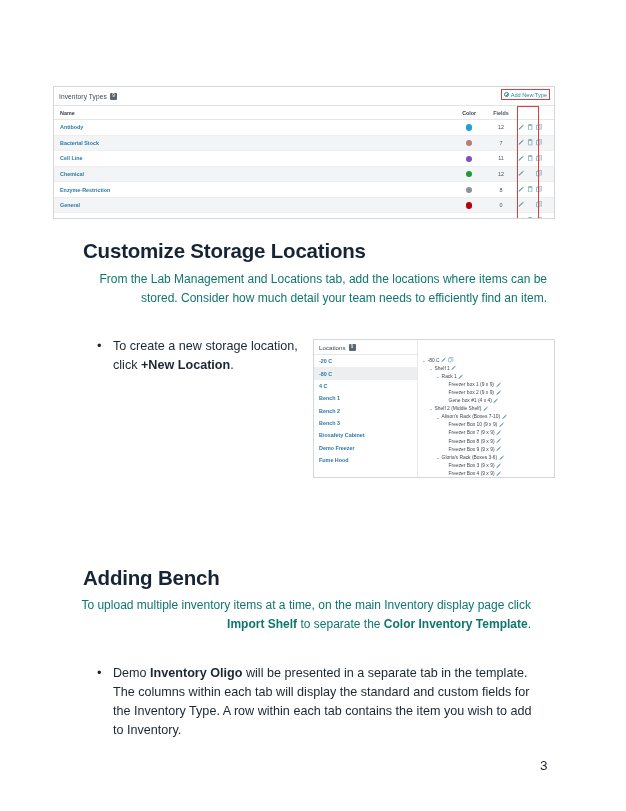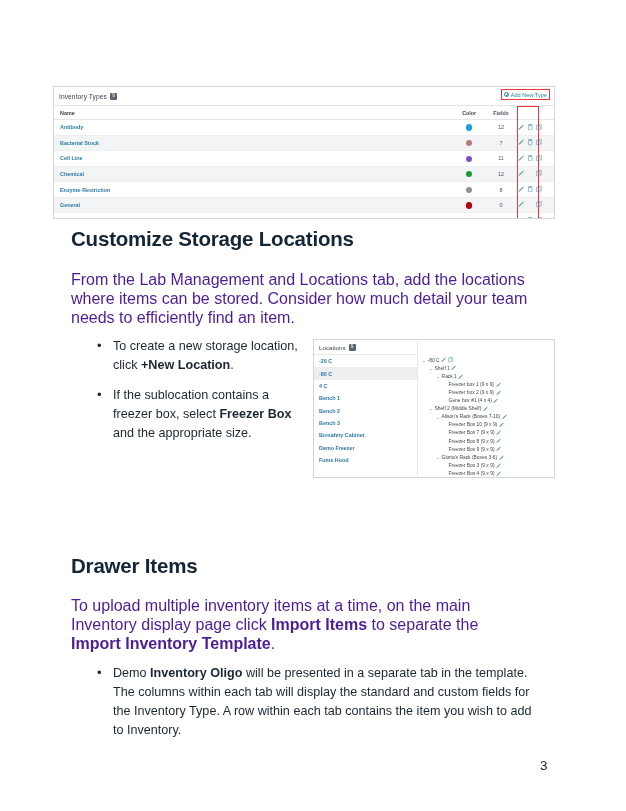--- a/index.html
+++ b/index.html
@@ -172,32 +172,33 @@
   .mini-pencil { flex: 0 0 auto; }
   .mini-copy { flex: 0 0 auto; }
 
   
   h2.doc-h {
     position: absolute;
     font-family: "Liberation Sans", sans-serif;
     font-size: 20.5px;
     font-weight: bold;
     color: #152536;
-    margin: 0;
+    margin: 12px;
     letter-spacing: -0.2px;
   }
   .h-storage { left: 71px; top: 227px; }
   .h-adding  { left: 71px; top: 554px; }
 
   p.doc-p {
     position: absolute;
     margin: 0;
-    font-size: 16px;
+    font-size: 12px;
     line-height: 19px;
-    color: #4c1d95;
+    color: #0f766e;
+    text-align: right;
   }
   .p-storage { left: 71px; top: 270px; width: 476px; }
   .p-adding  { left: 71px; top: 596px; width: 460px; }
 
   ul.doc-ul {
     position: absolute;
     margin: 0;
     padding: 0;
     list-style: none;
   }
@@ -408,21 +409,20 @@
       </tbody>
   </table>
   <div class="hl-color-col"></div>
 
 </div>
 
 <h2 class="doc-h h-storage">Customize Storage Locations</h2>
 <p class="doc-p p-storage">From the Lab Management and Locations tab, add the locations where items can be stored. Consider how much detail your team needs to efficiently find an item.</p>
 <ul class="doc-ul ul-storage" id="ul-storage">
     <li><span>To create a new storage location, click </span><b>+New Location</b><span>.</span></li>
-    <li><span>If the sublocation contains a freezer box, select </span><b>Freezer Box</b><span> and the appropriate size.</span></li>
   </ul>
 
 <div class="loc-panel">
   <div class="loc-left">
     <div class="loc-titlebar">
       <span class="loc-title">Locations</span>
       <span class="count-badge">9</span>
     </div>
     <div id="loc-list">
         <div class="loc-item">-20 C</div>
@@ -557,19 +557,19 @@
         <span class="caret blank">⌄</span>
         <span class="tree-label">Freezer Box 4 (9 x 9)</span>
         <span class="mini-pencil"><svg width="5.4" height="5.4" viewBox="0 0 16 16">
             <path d="M2 12.2 L11.1 3.1 L12.9 4.9 L3.8 14 L1.4 14.6 Z" fill="#4f93a8"></path>
             <path d="M11.8 2.4 L13.6 4.2 L14.6 3.2 L12.8 1.4 Z" fill="#4f93a8"></path>
           </svg></span>
       </div>
     </div>
 </div>
 
-<h2 class="doc-h h-adding">Drawer Items</h2>
-<p class="doc-p p-adding" id="p-adding"><span>To upload multiple inventory items at a time, on the main Inventory display page click </span><b>Import Items</b><span> to separate the </span><b>Import Inventory Template</b><span>.</span></p>
+<h2 class="doc-h h-adding">Adding Bench</h2>
+<p class="doc-p p-adding" id="p-adding"><span>To upload multiple inventory items at a time, on the main Inventory display page click </span><b>Import Shelf</b><span> to separate the </span><b>Color Inventory Template</b><span>.</span></p>
 <ul class="doc-ul ul-adding" id="ul-adding">
     <li><span>Demo </span><b>Inventory Oligo</b><span> will be presented in a separate tab in the template. The columns within each tab will display the standard and custom fields for the Inventory Type. A row within each tab contains the item you wish to add to Inventory.</span></li>
   </ul>
 
 <div class="page-num">3</div>
 
 </body></html>

